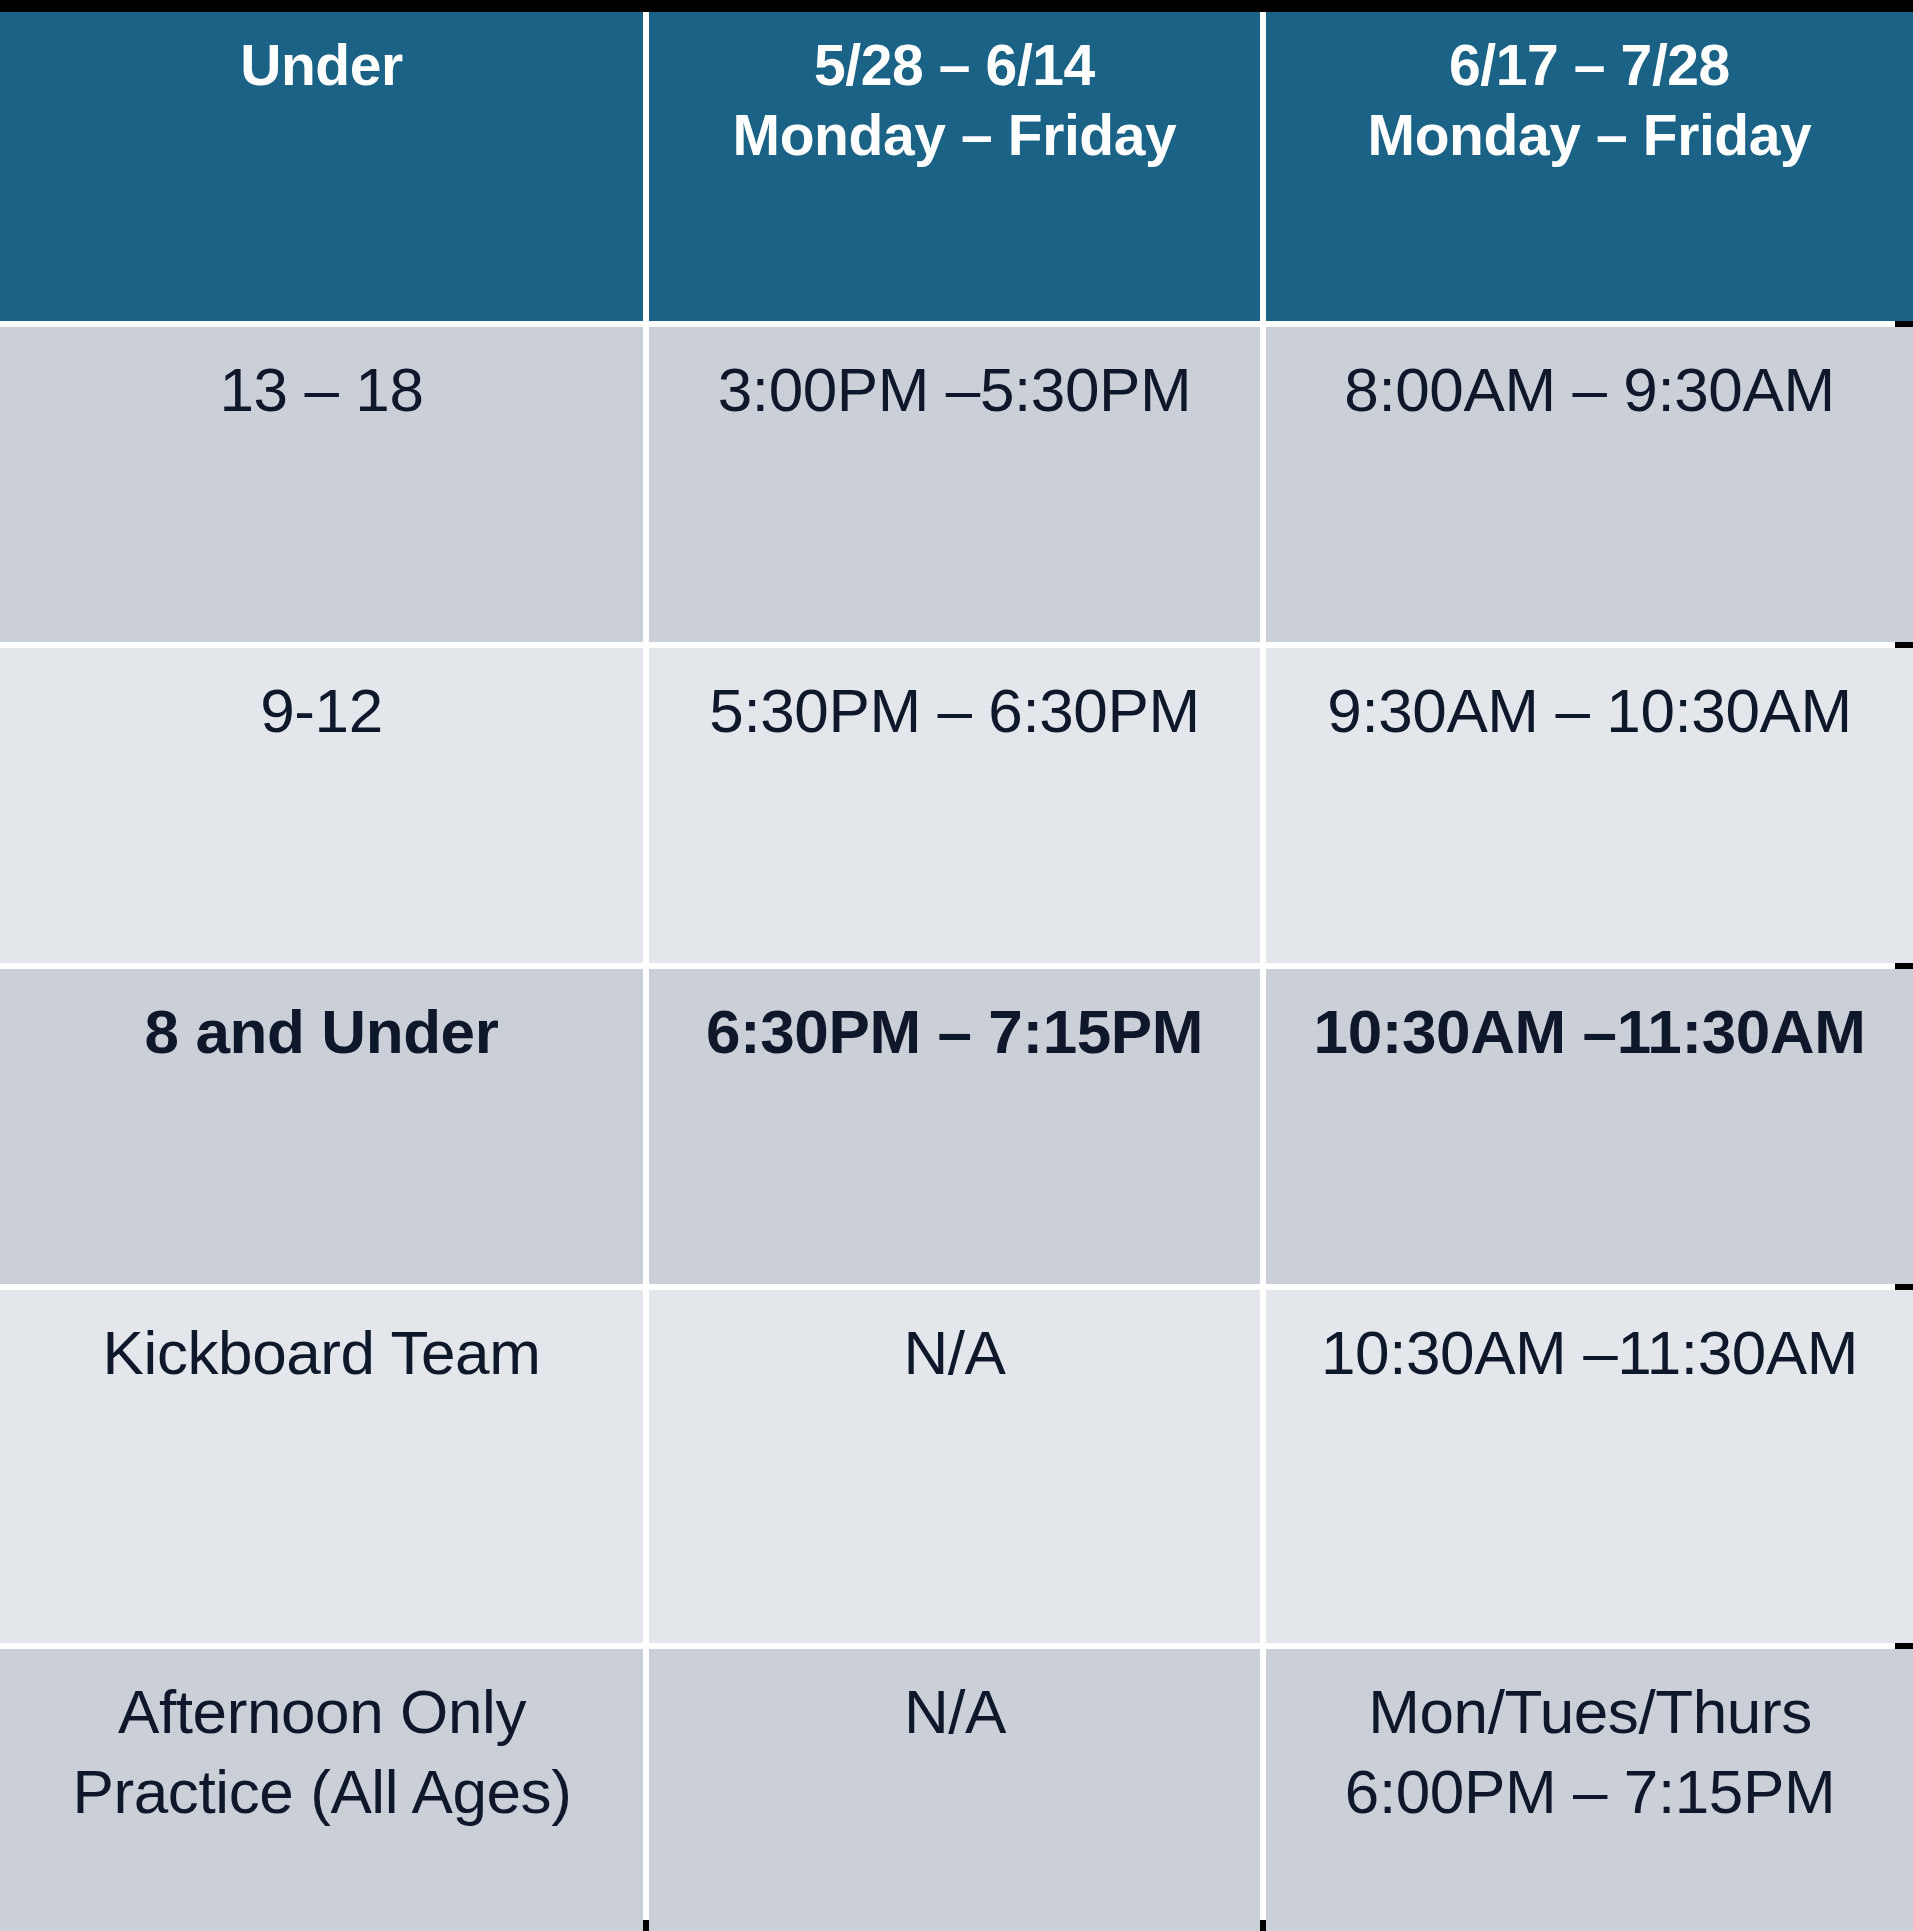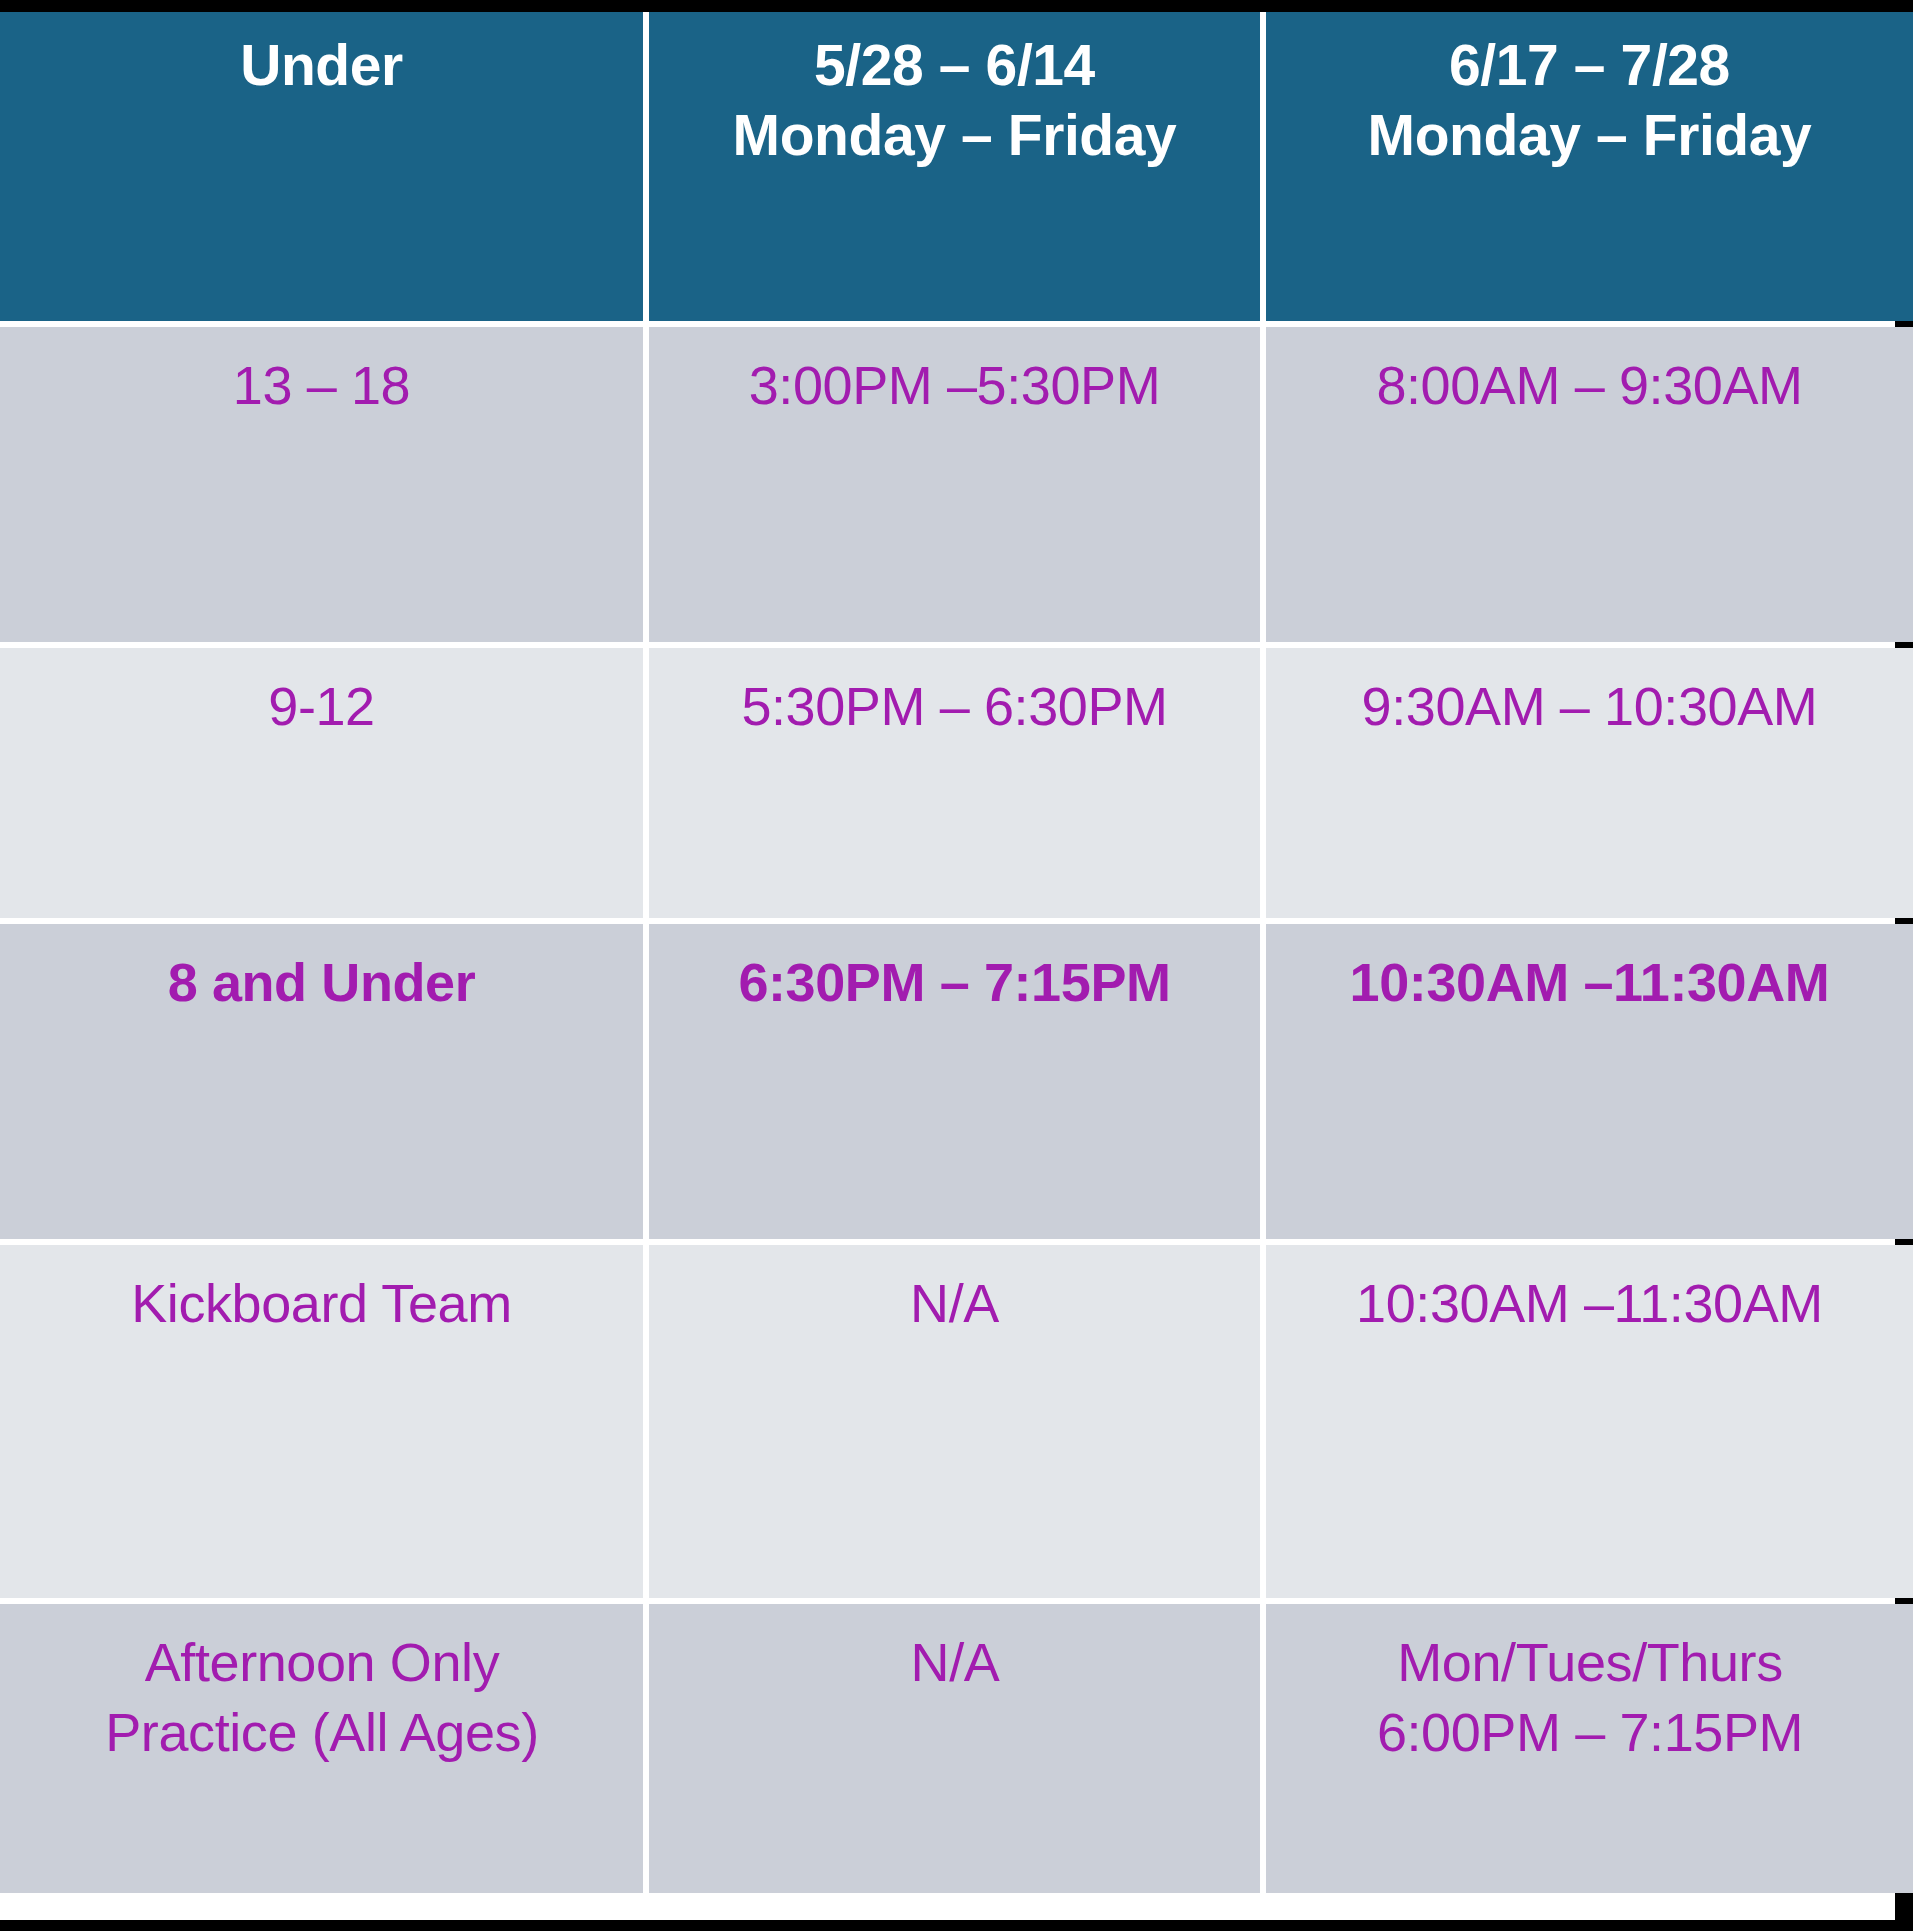--- a/index.html
+++ b/index.html
@@ -52,36 +52,36 @@
     box-sizing: border-box;
     letter-spacing: -0.4px;
   }
 
   th.head-cell .hl {
     display: block;
     white-space: nowrap;
   }
 
   td.body-cell {
-    font-size: 54px;
-    color: #a21caf;
+    font-size: 62px;
+    color: #0f172a;
     font-weight: normal;
     text-align: center;
     vertical-align: top;
     padding: 22.6px 7px 0 7px;
     line-height: 1.30;
     box-sizing: border-box;
     letter-spacing: -0.4px;
   }
 
   tr.row-odd  td.body-cell { background: #CBCFD8; }
   tr.row-even td.body-cell { background: #E3E6EA; }
 
   tr.r1 td.body-cell { height: 315px; }
-  tr.r2 td.body-cell { height: 270px; }
+  tr.r2 td.body-cell { height: 315px; }
   tr.r3 td.body-cell { height: 315px; font-weight: bold; }
   tr.r4 td.body-cell { height: 353px; }
   tr.r5 td.body-cell { height: 289px; padding-left: 8px; }
 
   td.body-cell .cl {
     display: block;
     white-space: nowrap;
   }
 </style>
 </head>

